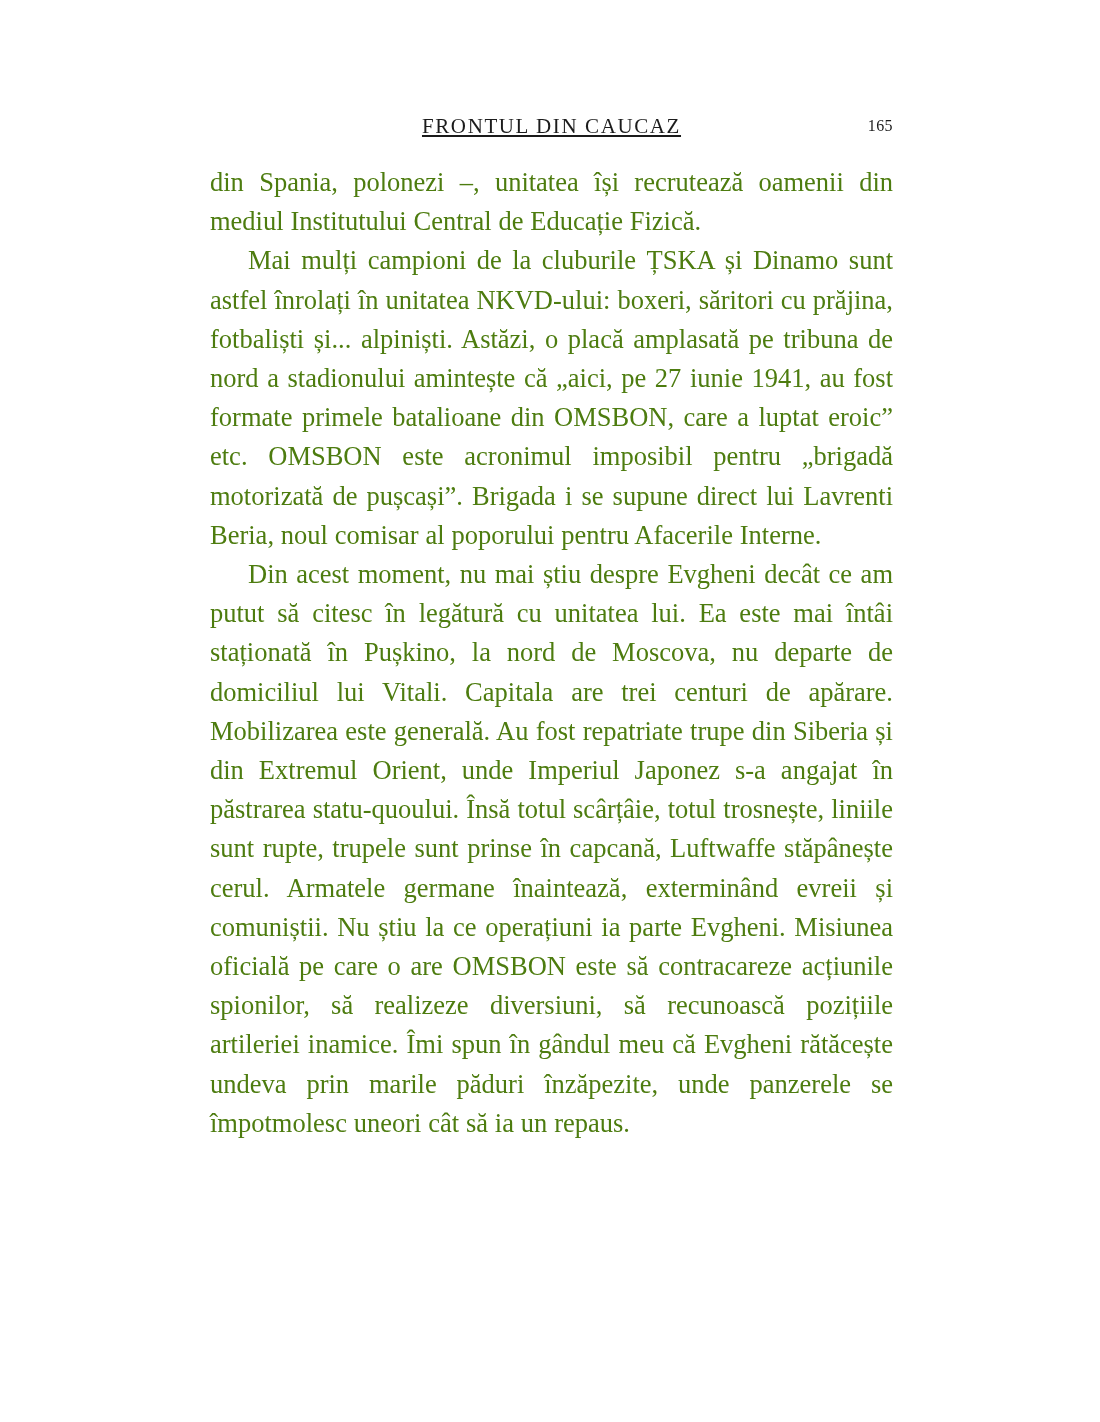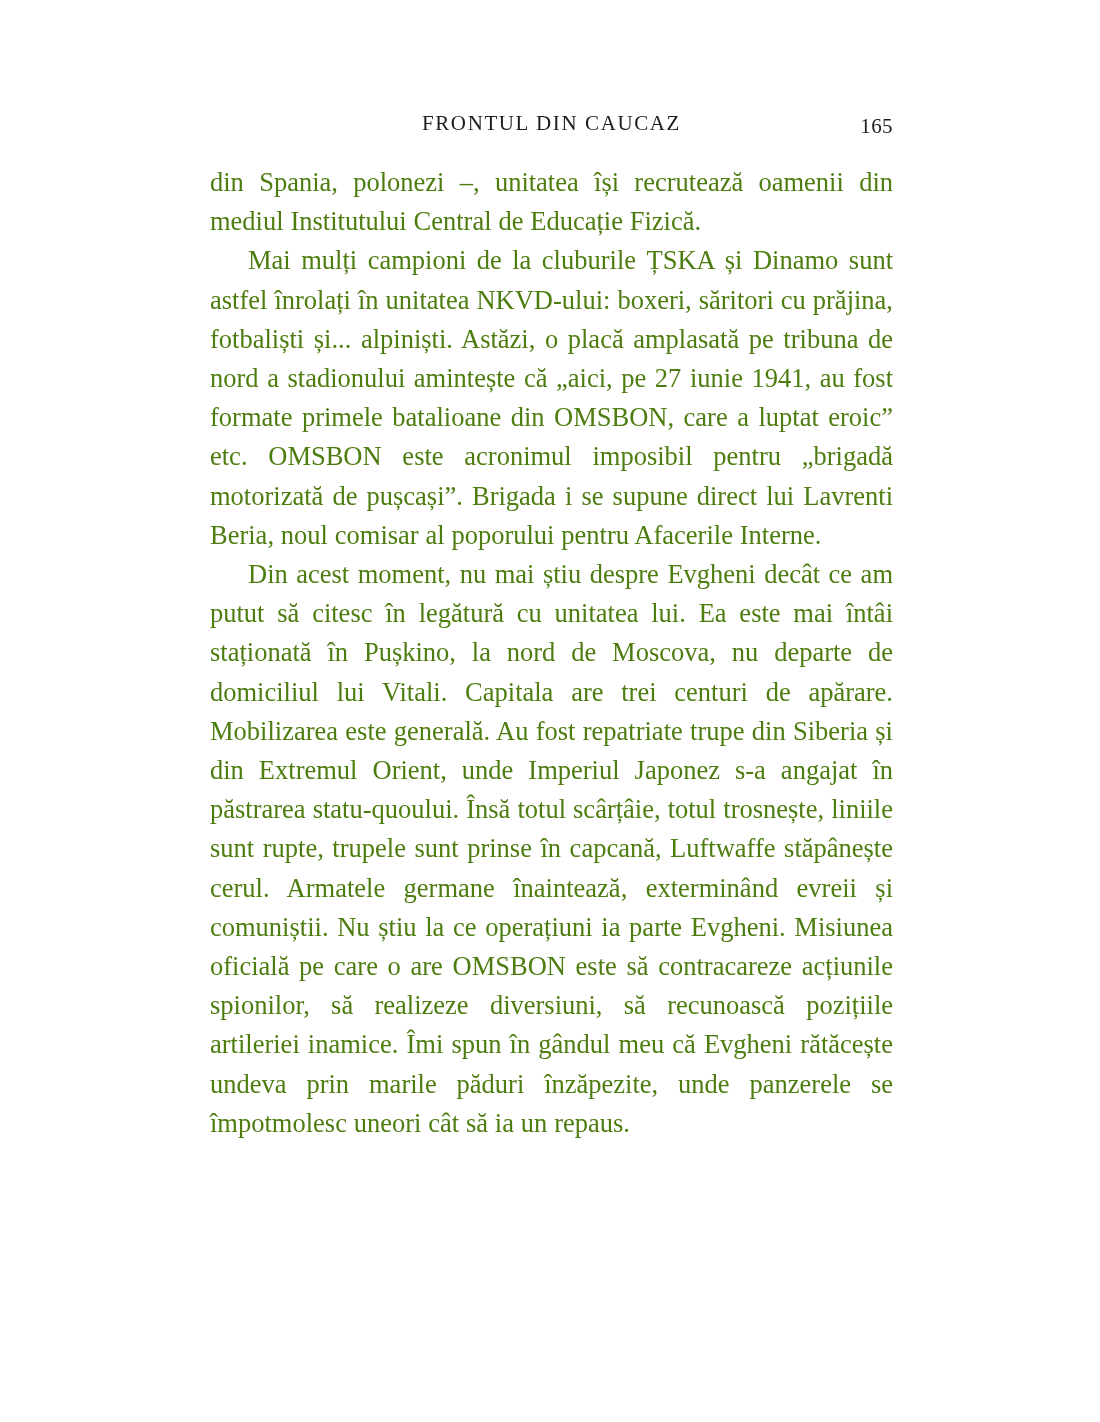--- a/index.html
+++ b/index.html
@@ -21,37 +21,38 @@
   }
 
   
   .running-head {
     position: absolute;
     left: 210px;
     top: 111px;
     width: 683px;
     height: 30px;
     display: flex;
-    align-items: flex-start;
+    align-items: center;
     justify-content: center;
+    text-decoration: underline;
   }
 
   .running-head-title {
     font-size: 21px;
     letter-spacing: 1.6px;
     color: #1c1c1c;
     white-space: nowrap;
     font-weight: 400;
   }
 
   .folio {
     position: absolute;
     right: 0;
     top: 0;
-    font-size: 21px;
+    font-size: 16px;
     letter-spacing: 0.4px;
     color: #1c1c1c;
     line-height: 30px;
   }
 
   
   .textblock {
     position: absolute;
     left: 210px;
     top: 163px;

